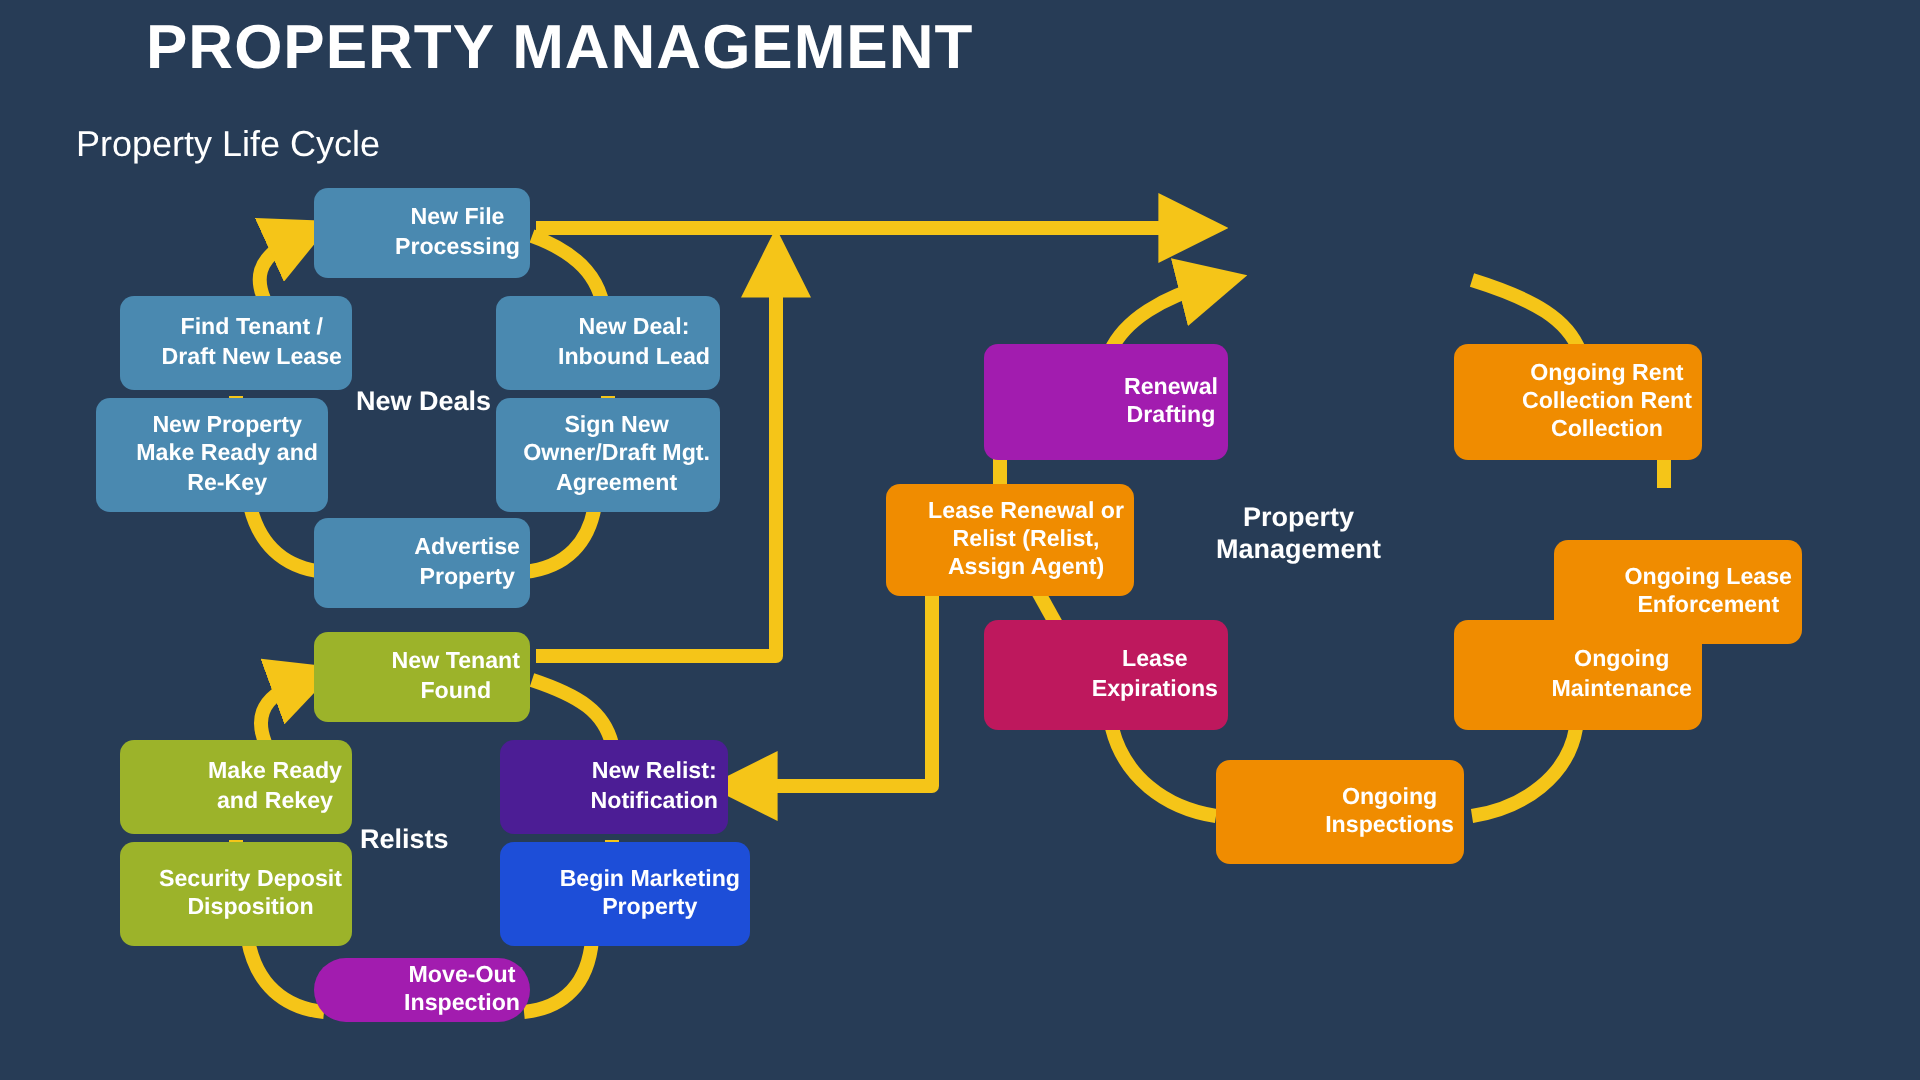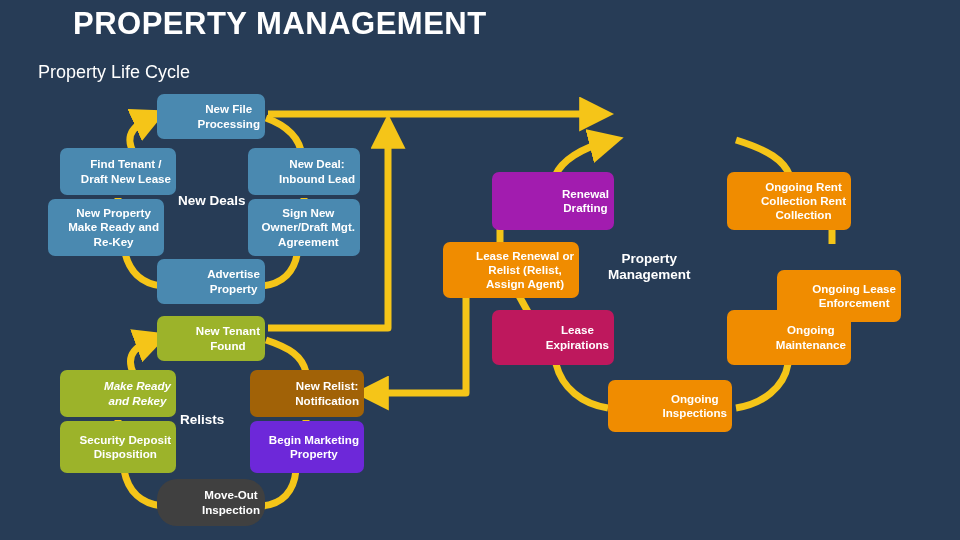--- a/index.html
+++ b/index.html
@@ -105,33 +105,33 @@
   <div class="node blue" style="left: 60px; top: 148px; width: 116px; height: 47px; background: rgb(74, 137, 176); padding-left: 12px;">
     <span>Find Tenant /<br>Draft New Lease</span>
   </div>
   <div class="hub" style="left:178px;top:178px;width:70px;height:46px;">
     <span>New Deals</span>
   </div>
 
   <div class="node green" style="left: 157px; top: 316px; width: 108px; height: 45px; background: rgb(156, 179, 42);">
     <span>New Tenant<br>Found</span>
   </div>
-  <div class="node green" style="left: 250px; top: 370px; width: 114px; height: 47px; background: #a16207;">
+  <div class="node green" style="left: 250px; top: 370px; width: 114px; height: 47px; background: #4c1d95;">
     <span>New Relist:<br>Notification</span>
   </div>
-  <div class="node green" style="left: 250px; top: 421px; width: 114px; height: 52px; background: #6d28d9;">
+  <div class="node green" style="left: 250px; top: 421px; width: 125px; height: 52px; background: #1d4ed8;">
     <span>Begin Marketing<br>Property</span>
   </div>
-  <div class="node green" style="left: 157px; top: 479px; width: 108px; height: 47px; background: #404040; border-radius: 20px;">
+  <div class="node green" style="left: 157px; top: 479px; width: 108px; height: 32px; background: #a21caf; border-radius: 20px;">
     <span>Move-Out<br>Inspection</span>
   </div>
   <div class="node green" style="left: 60px; top: 421px; width: 116px; height: 52px; background: rgb(156, 179, 42);">
     <span>Security Deposit<br>Disposition</span>
   </div>
-  <div class="node green" style="left: 60px; top: 370px; width: 116px; height: 47px; background: rgb(156, 179, 42); font-style: italic;">
+  <div class="node green" style="left: 60px; top: 370px; width: 116px; height: 47px; background: rgb(156, 179, 42);">
     <span>Make Ready<br>and Rekey</span>
   </div>
   <div class="hub" style="left:180px;top:406px;width:70px;height:28px;">
     <span>Relists</span>
   </div>
 
   <div class="node orange" style="left: 727px; top: 172px; width: 124px; height: 58px; background: rgb(240, 140, 0);">
     <span>Ongoing Rent<br>Collection Rent<br>Collection</span>
   </div>
   <div class="node orange" style="left: 777px; top: 242px; width: 124px; height: 52px; background: rgb(240, 140, 0); margin-top: 28px;">
@@ -139,21 +139,21 @@
   </div>
   <div class="node orange" style="left: 727px; top: 310px; width: 124px; height: 55px; background: rgb(240, 140, 0);">
     <span>Ongoing<br>Maintenance</span>
   </div>
   <div class="node orange" style="left: 608px; top: 380px; width: 124px; height: 52px; background: rgb(240, 140, 0);">
     <span>Ongoing<br>Inspections</span>
   </div>
   <div class="node orange" style="left: 492px; top: 310px; width: 122px; height: 55px; background: #be185d;">
     <span>Lease<br>Expirations</span>
   </div>
-  <div class="node orange" style="left: 443px; top: 242px; width: 136px; height: 56px; background: rgb(240, 140, 0);">
+  <div class="node orange" style="left: 443px; top: 242px; width: 124px; height: 56px; background: rgb(240, 140, 0);">
     <span>Lease Renewal or<br>Relist (Relist,<br>Assign Agent)</span>
   </div>
   <div class="node orange" style="left: 492px; top: 172px; width: 122px; height: 58px; background: #a21caf;">
     <span>Renewal<br>Drafting</span>
   </div>
   <div class="hub" style="left:608px;top:244px;width:126px;height:46px;">
     <span>Property<br>Management</span>
   </div>
 
 </div>

